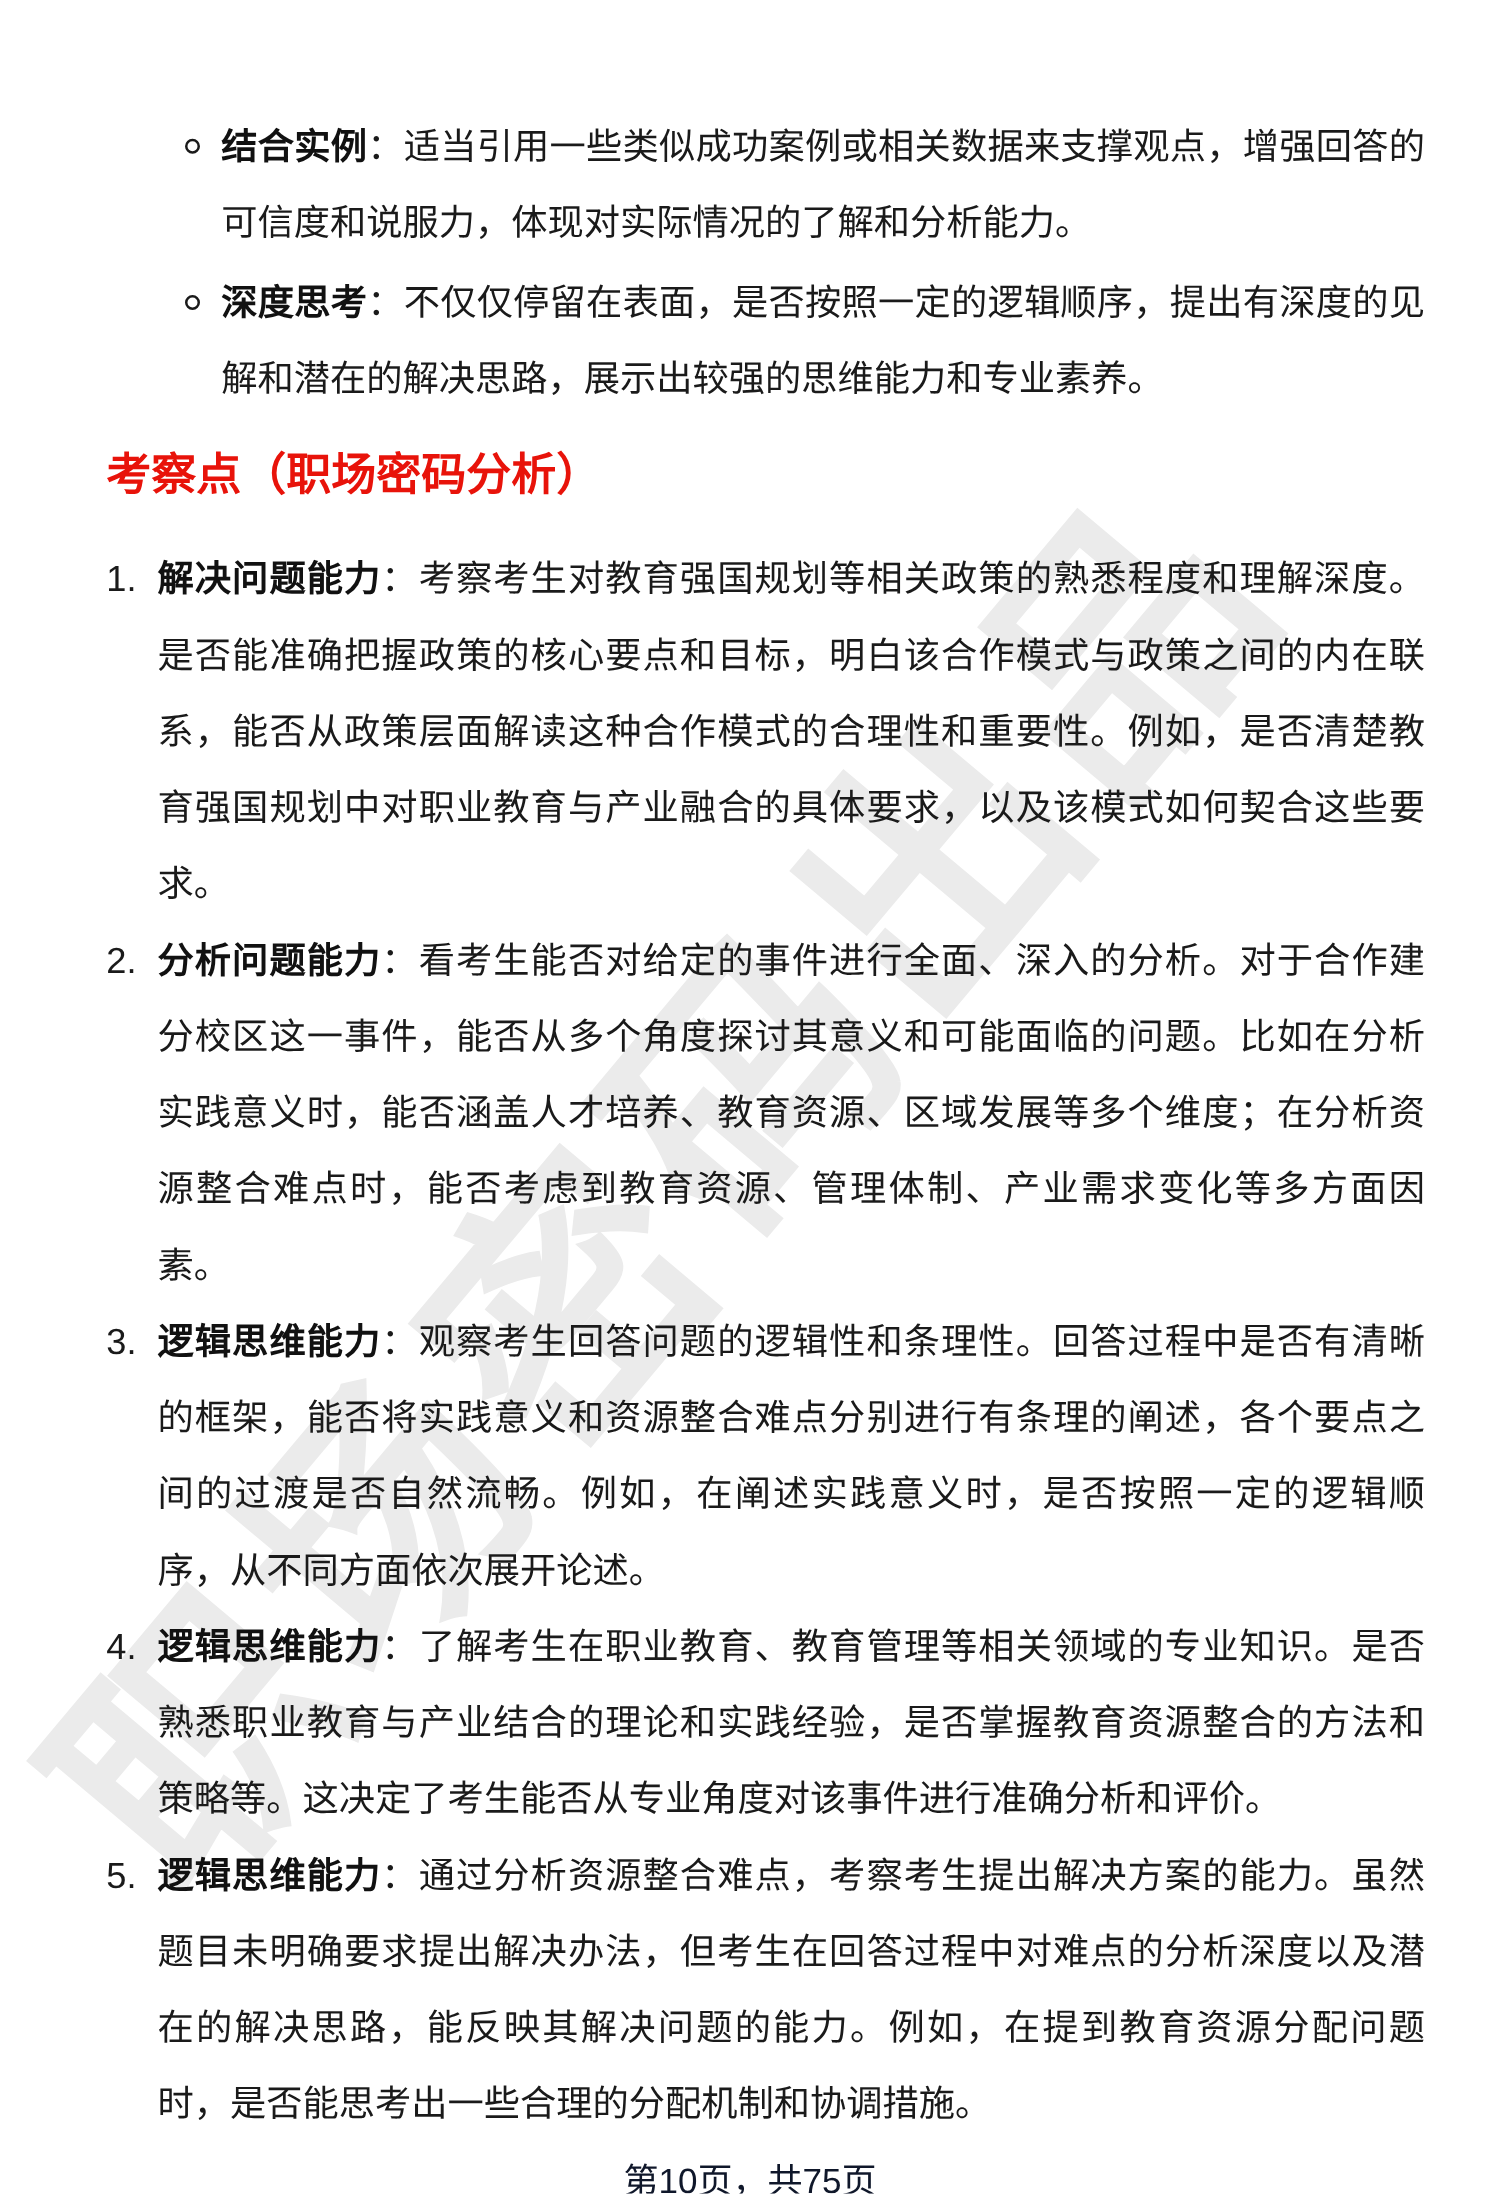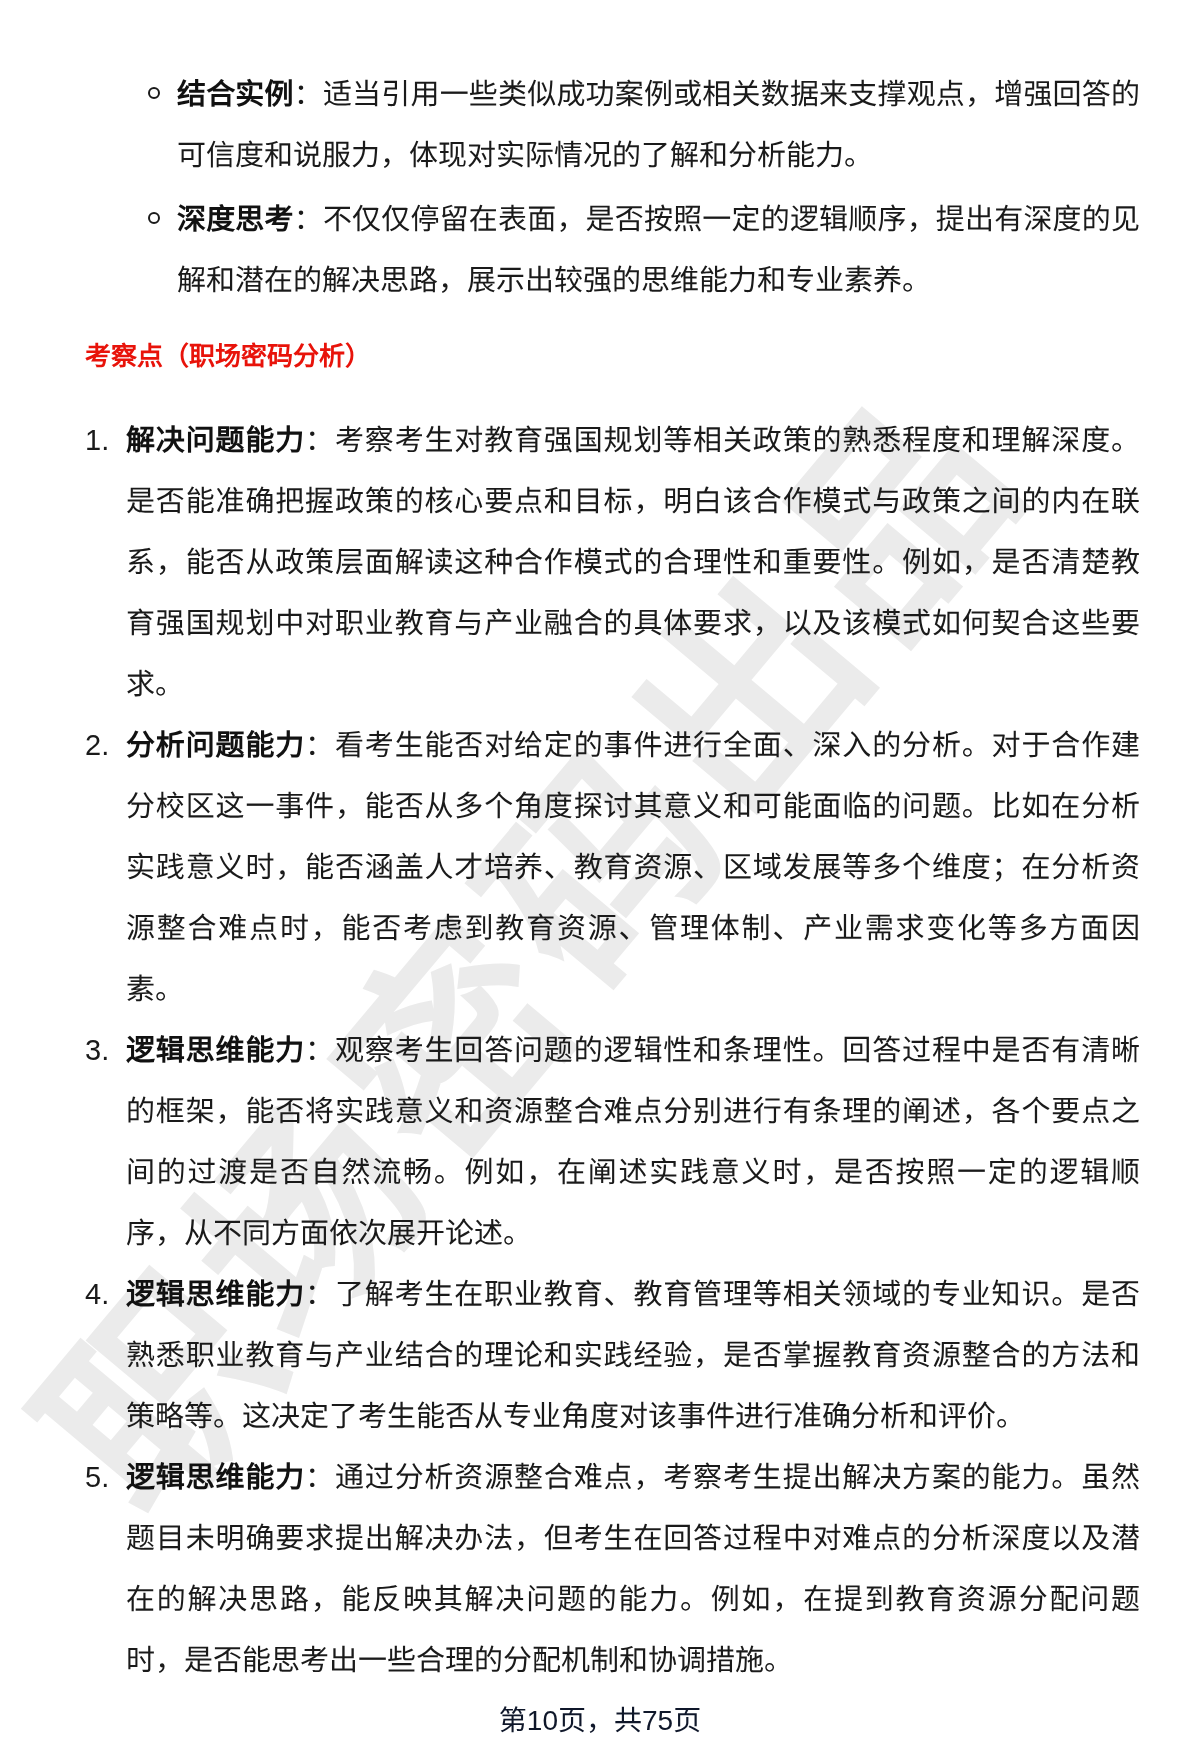--- a/index.html
+++ b/index.html
@@ -28,21 +28,21 @@
     white-space: nowrap;
     color: #ebebeb;
     z-index: 0;
     user-select: none;
     pointer-events: none;
   }
   
   .content {
     position: relative;
     z-index: 1;
-    padding: 64px 60px 0 85px;
+    padding: 88px 60px 0 85px;
     font-size: 29px;
     line-height: 61px;
     text-align: justify;
   }
   .notes-list {
     margin: 0;
     padding: 0;
     list-style: none;
   }
   .note-item {
@@ -61,21 +61,21 @@
     border: 2px solid #1a1a1a;
     border-radius: 50%;
     box-sizing: border-box;
   }
   .bold-label {
     font-weight: 700;
     color: #111111;
   }
   .section-heading {
     margin: 26px 0 16px 0;
-    font-size: 26px;
+    font-size: 36px;
     line-height: 38px;
     font-weight: 700;
     text-align: left;
   }
   .exam-list {
     margin: 35px 0 0 0;
     padding: 0;
     list-style: none;
   }
   .exam-item {

